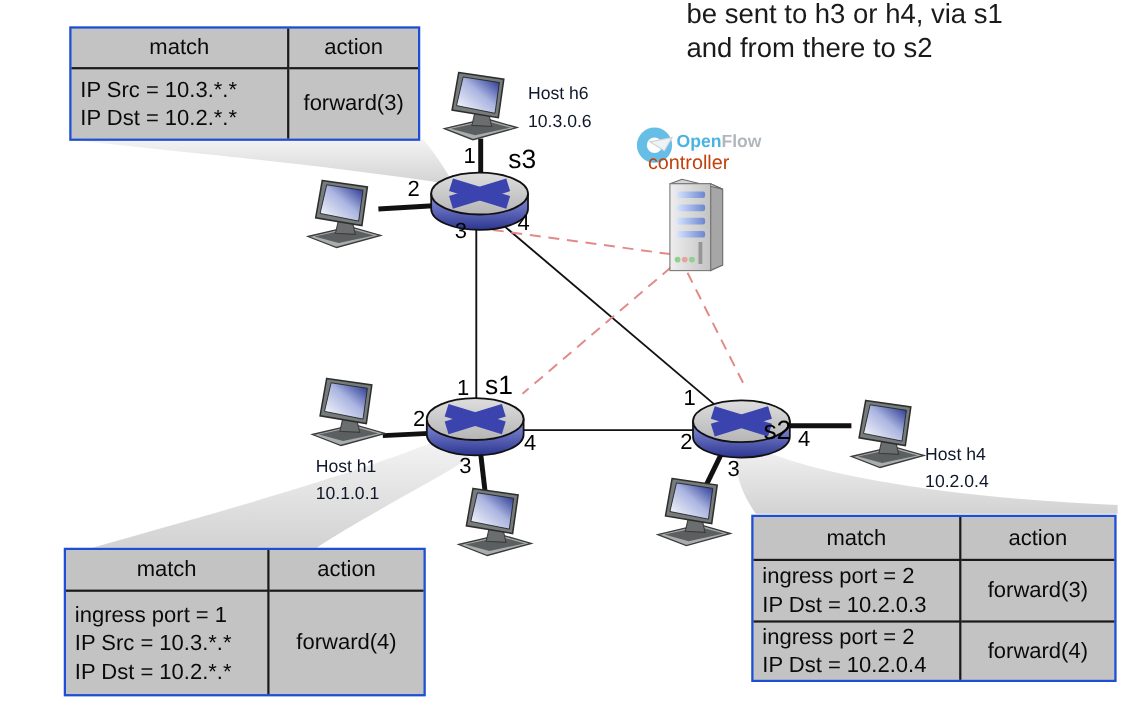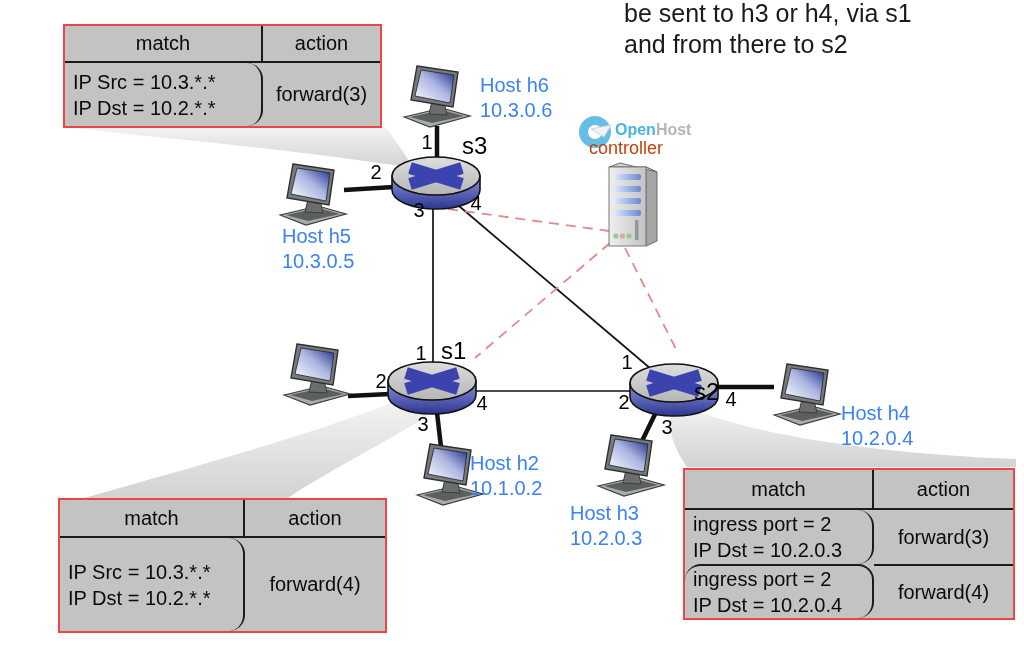--- a/index.html
+++ b/index.html
@@ -2,32 +2,32 @@
 <html><head>
 <meta charset="utf-8">
 <style>
   html,body{margin:0;padding:0;background:#fff;}
   #stage{position:relative;width:1024px;height:655px;background:#fff;overflow:hidden;
          font-family:"Liberation Sans",sans-serif;color:#000;}
   #gfx{position:absolute;left:0;top:0;z-index:1;}
   .lbl{position:absolute;z-index:2;white-space:nowrap;}
   .port{position:absolute;z-index:2;width:18px;text-align:center;font-size:20px;color:#000;}
   .swname{font-size:24px;color:#000;}
-  .hostlbl{font-size:20px;line-height:25px;color:#3b82f6;}
+  .hostlbl{font-size:16px;line-height:25px;color:#0f172a;}
   .note{font-size:25px;line-height:31px;color:#1a1a1a;}
   .logo-line1{font-size:16px;font-weight:bold;}
   .logo-open{color:#49b4e2;}
   .logo-flow{color:#b2b7bb;}
   .logo-ctl{font-size:18px;color:#c2410c;}
   
-  .ftable{position:absolute;z-index:3;background:#c3c3c3;border:2px solid #ef4444;
+  .ftable{position:absolute;z-index:3;background:#c3c3c3;border:2px solid #1d4ed8;
           display:grid;font-size:20px;color:#0a0a0a;}
   .fth{display:flex;align-items:center;justify-content:center;border-bottom:2px solid #1a1a1a;}
   .fmatch{display:flex;flex-direction:column;justify-content:center;padding-left:8px;
-          line-height:26px;border-right:2px solid #1a1a1a;border-radius:16px;}
+          line-height:26px;border-right:2px solid #1a1a1a;}
   .faction{display:flex;align-items:center;justify-content:center;}
   .fth.fm{border-right:2px solid #1a1a1a;}
   .rowline{border-top:2px solid #1a1a1a;}
 </style>
 </head>
 <body>
 
 <div id="stage">
 
   <svg id="gfx" width="1024" height="655" viewBox="0 0 1024 655">
@@ -130,21 +130,21 @@
     <use href="#hostIcon" x="415" y="443"></use>
     <use href="#hostIcon" x="596" y="434"></use>
     <use href="#hostIcon" x="772" y="363"></use>
   </svg>
 
   <div class="lbl note" style="left:624px;top:-2px;">
     <div>be sent to h3 or h4, via s1</div>
     <div>and from there to s2</div>
   </div>
 
-  <div class="lbl logo-line1" style="left:615px;top:121px;"><span class="logo-open">Open</span><span class="logo-flow">Host</span></div>
+  <div class="lbl logo-line1" style="left:615px;top:121px;"><span class="logo-open">Open</span><span class="logo-flow">Flow</span></div>
   <div class="lbl logo-ctl" style="left:589px;top:138px;">controller</div>
 
   <div class="lbl swname" style="left:462px;top:132px;">s3</div>
   <div class="lbl swname" style="left:441px;top:337px;">s1</div>
   <div class="lbl swname" style="left:694px;top:339px;margin-top:39px;">s2</div>
 
   <div class="port" style="left:418px;top:131px;">1</div>
   <div class="port" style="left:367px;top:161px;">2</div>
   <div class="port" style="left:410px;top:199px;">3</div>
   <div class="port" style="left:467px;top:192px;">4</div>
@@ -156,51 +156,44 @@
 
   <div class="port" style="left:618px;top:351px;">1</div>
   <div class="port" style="left:615px;top:391px;">2</div>
   <div class="port" style="left:658px;top:416px;">3</div>
   <div class="port" style="left:722px;top:388px;">4</div>
 
   <div class="lbl hostlbl" style="left:480px;top:73px;">
     <div>Host h6</div>
     <div>10.3.0.6</div>
   </div>
-  <div class="lbl hostlbl" style="left:282px;top:224px;">
-    <div>Host h5</div>
-    <div>10.3.0.5</div>
-  </div>
-  <div class="lbl hostlbl" style="left:470px;top:451px;">
-    <div>Host h2</div>
-    <div>10.1.0.2</div>
-  </div>
-  <div class="lbl hostlbl" style="left:570px;top:501px;">
-    <div>Host h3</div>
-    <div>10.2.0.3</div>
+  <div class="lbl hostlbl" style="left:287px;top:412px;">
+    <div>Host h1</div>
+    <div>10.1.0.1</div>
   </div>
   <div class="lbl hostlbl" style="left:841px;top:369px;margin-top:32px;">
     <div>Host h4</div>
     <div>10.2.0.4</div>
   </div>
 
   <div class="ftable" style="left:63px;top:24px;width:315px;height:100px;grid-template-columns:198px 1fr;grid-template-rows:37px 1fr;">
     <div class="fth fm">match</div>
     <div class="fth">action</div>
     <div class="fmatch">
       <div>IP Src = 10.3.*.*</div>
       <div>IP Dst = 10.2.*.*</div>
     </div>
     <div class="faction">forward(3)</div>
   </div>
 
   <div class="ftable" style="left:58px;top:498px;width:325px;height:131px;grid-template-columns:185px 1fr;grid-template-rows:38px 1fr;">
     <div class="fth fm">match</div>
     <div class="fth">action</div>
     <div class="fmatch">
+      <div>ingress port = 1</div>
       <div>IP Src = 10.3.*.*</div>
       <div>IP Dst = 10.2.*.*</div>
     </div>
     <div class="faction">forward(4)</div>
   </div>
 
   <div class="ftable" style="left:683px;top:468px;width:328px;height:148px;grid-template-columns:189px 1fr;grid-template-rows:40px 1fr 1fr;">
     <div class="fth fm">match</div>
     <div class="fth">action</div>
     <div class="fmatch">

